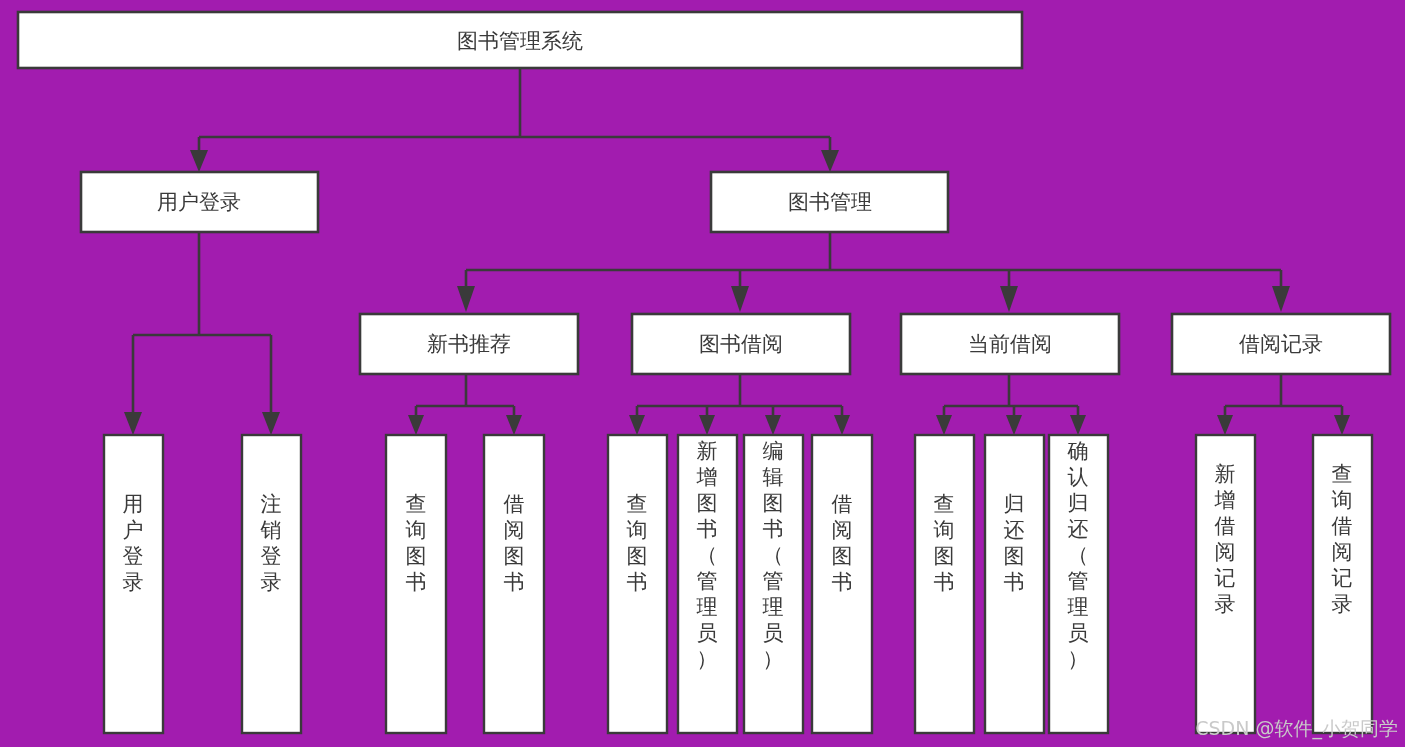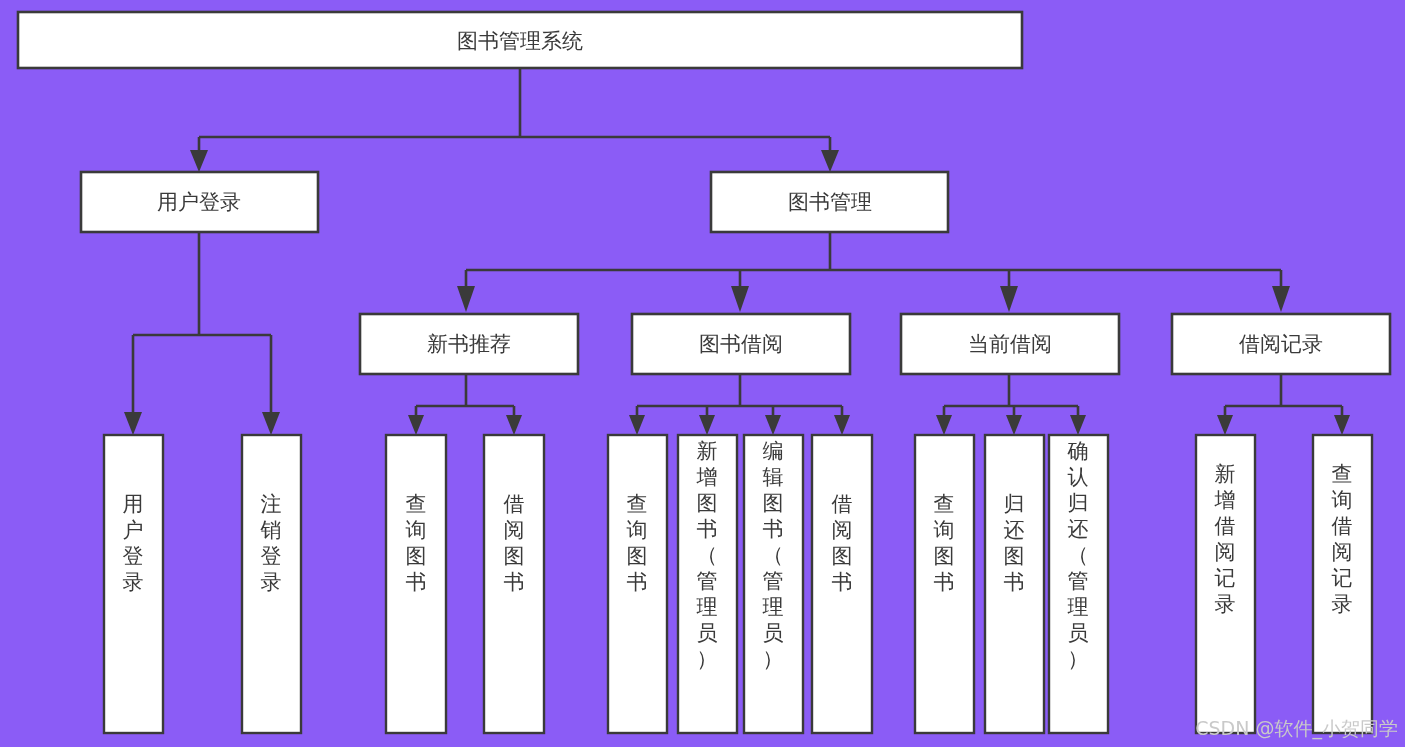--- a/index.html
+++ b/index.html
@@ -11,21 +11,21 @@
   body {
     width: 1405px;
     height: 747px;
     overflow: hidden;
     font-family: "DejaVu Sans", "Liberation Sans", sans-serif;
   }
   #diagram-root {
     position: relative;
     width: 1405px;
     height: 747px;
-    background: #8b5cf6;
+    background: #a21caf;
   }
   svg#diagram-svg {
     position: absolute;
     left: 0;
     top: 0;
     width: 1405px;
     height: 747px;
     display: block;
   }
   .node-box {

